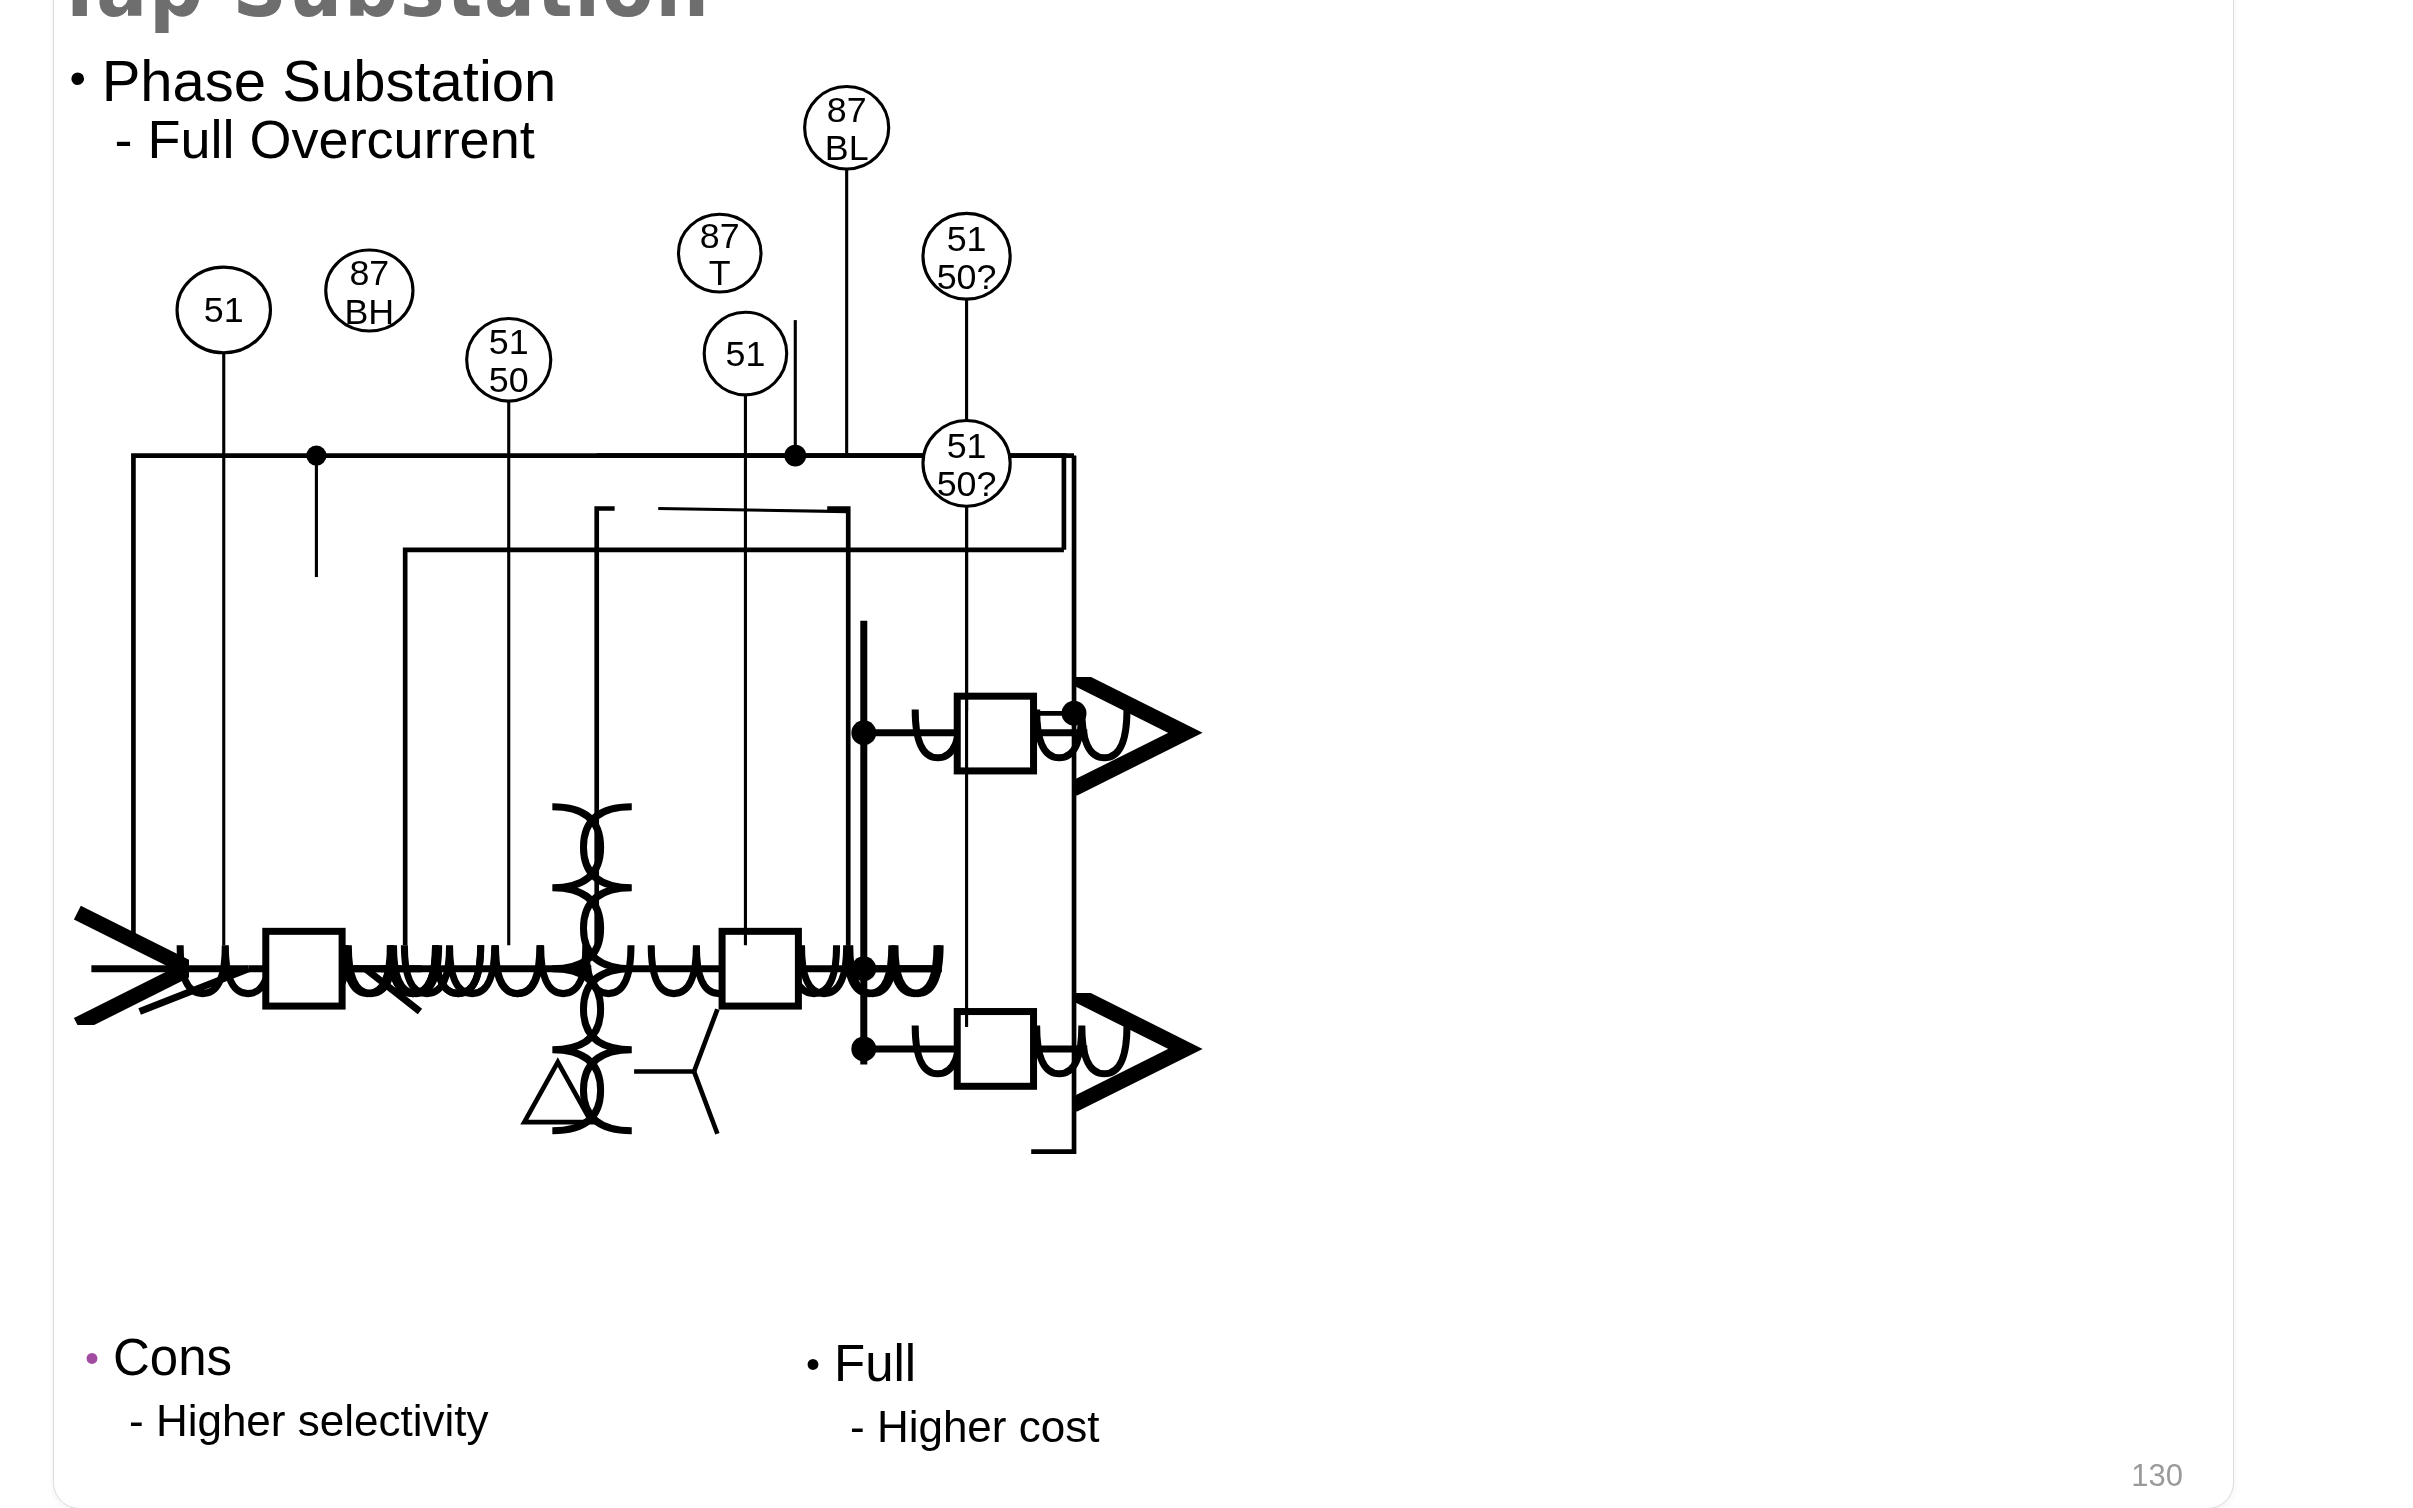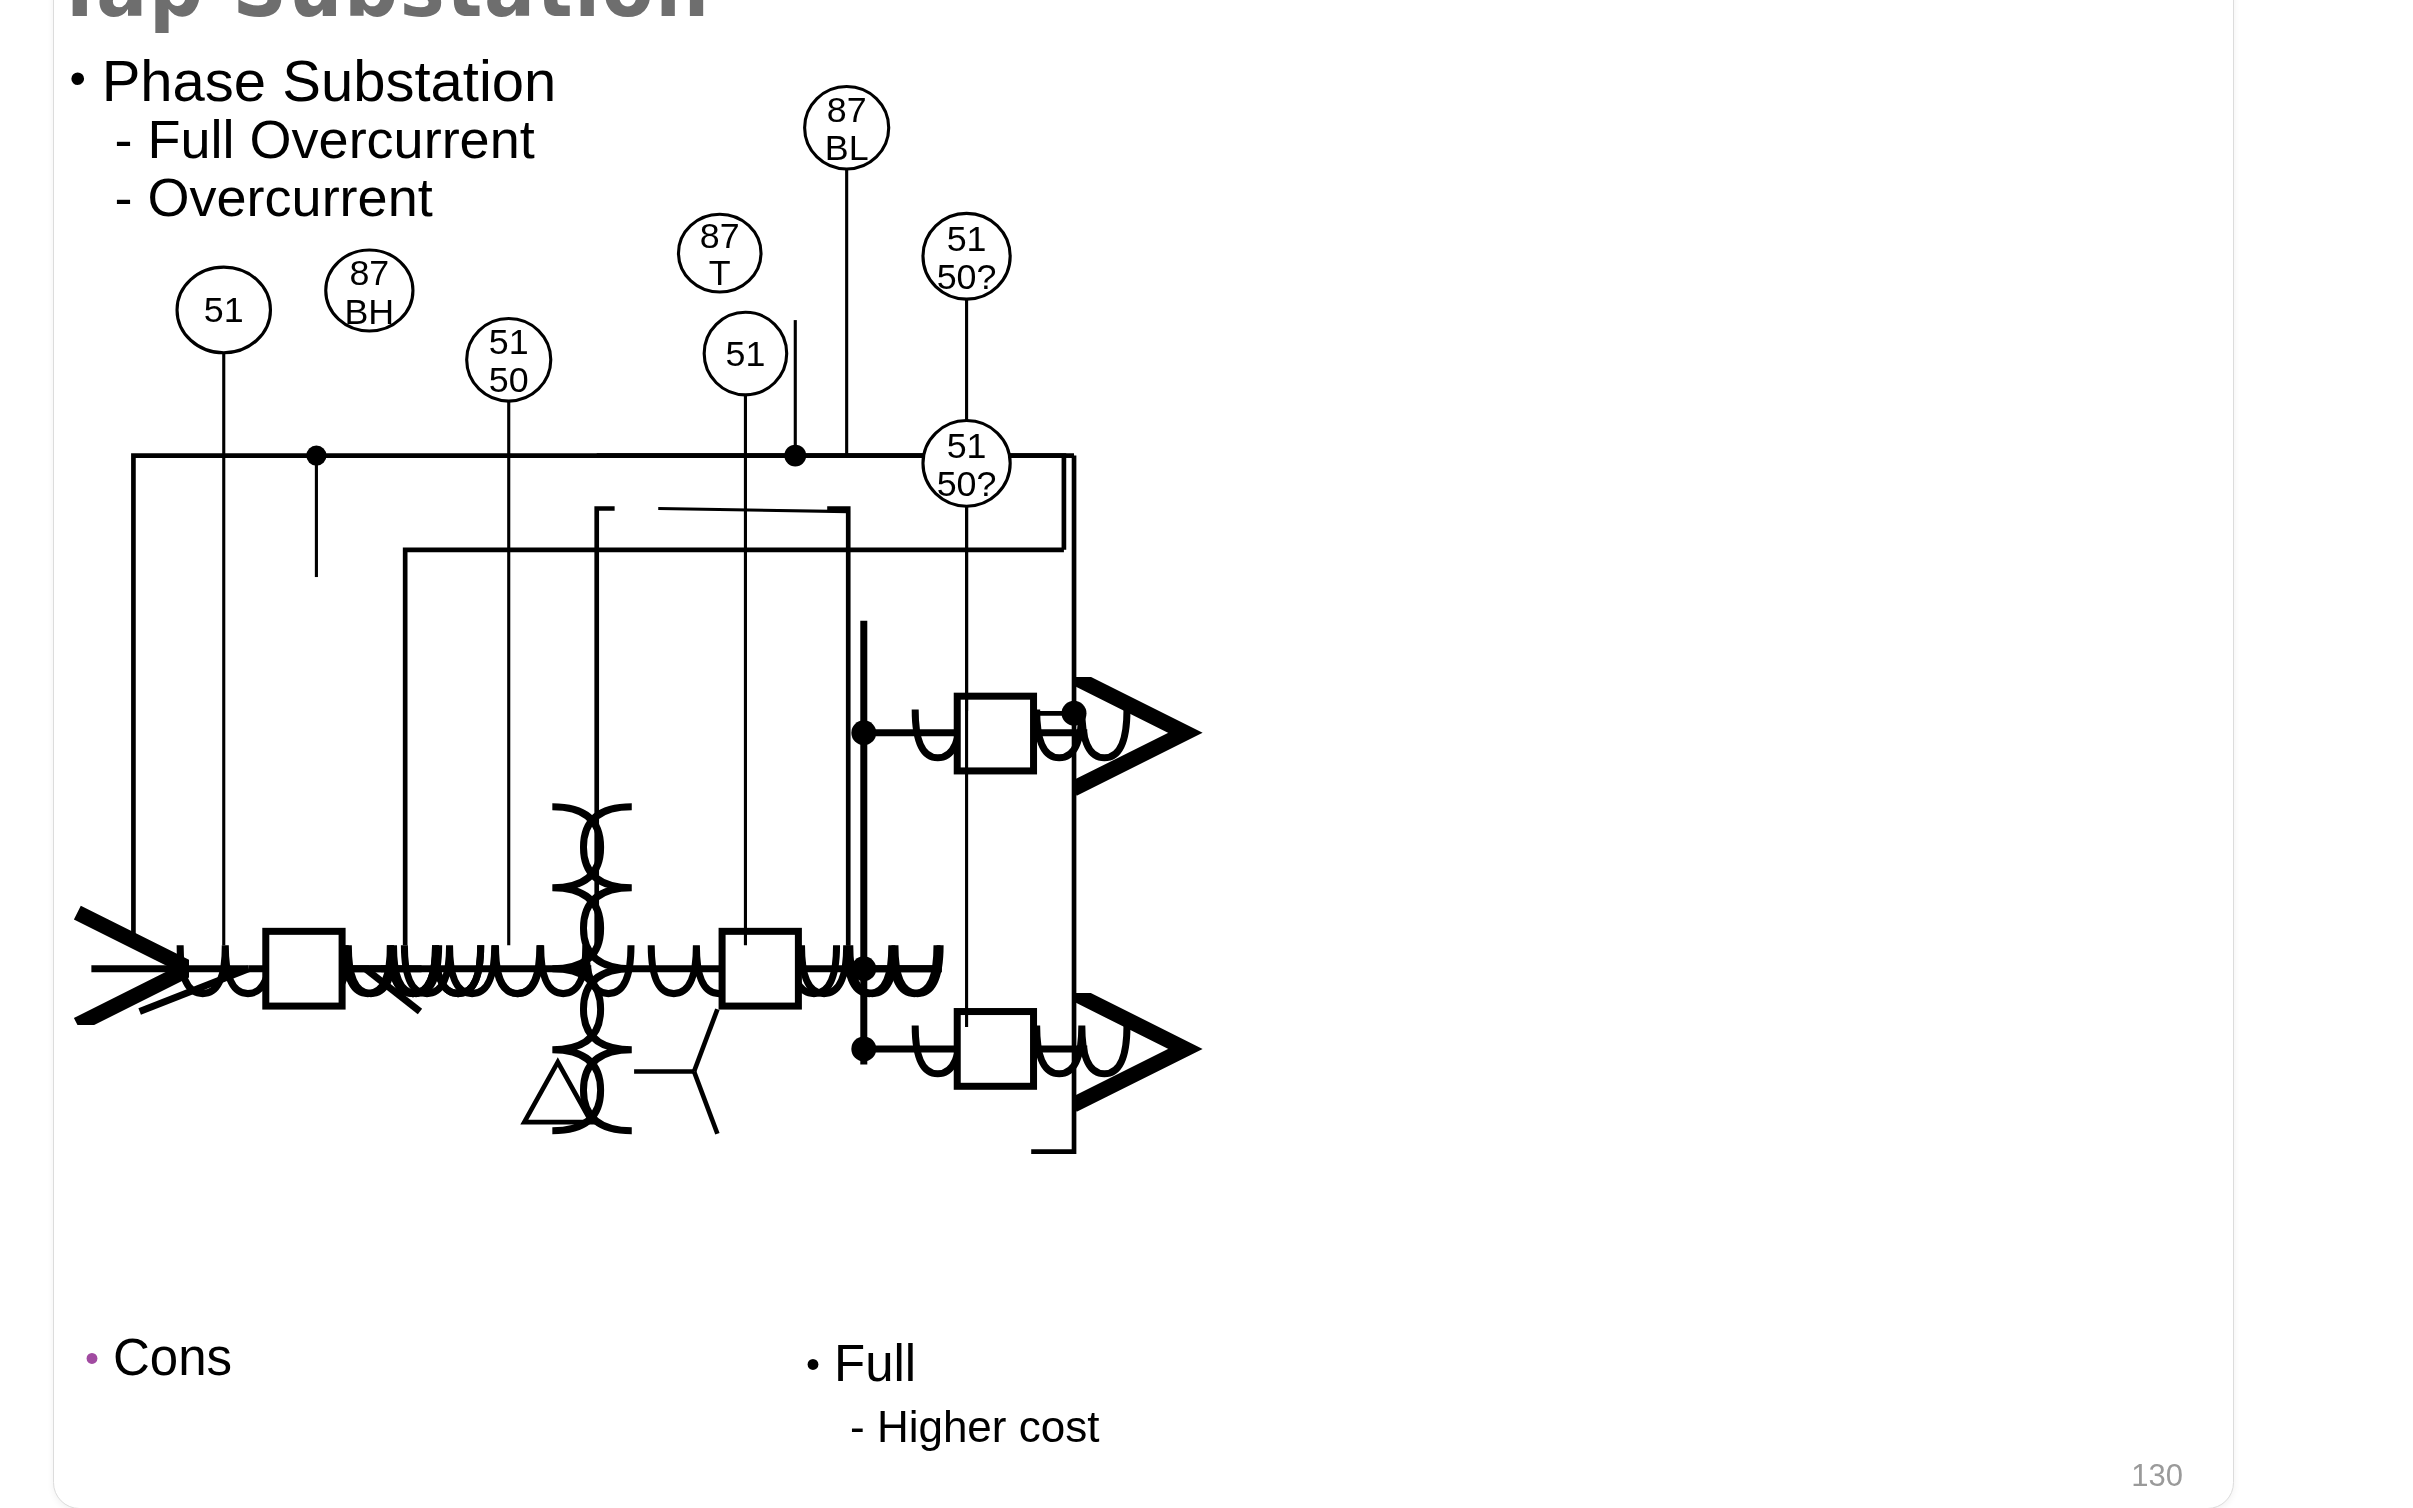--- a/index.html
+++ b/index.html
@@ -39,23 +39,20 @@
   <div id="title" style="color: rgb(110, 110, 110);">Tap Substation</div>
 
   <div id="bullets">
     <div class="b1">
       <span class="dot">•</span>
       <span>Phase Substation</span>
     </div>
     <div class="b2">
       <span>- Full Overcurrent</span>
     </div>
-    <div class="b2">
-      <span>- Overcurrent</span>
-    </div>
   </div>
 
   <svg width="2181" height="1556" viewBox="0 0 2801 1998">
     <defs>
       <marker id="ah" markerWidth="22" markerHeight="22" refX="2" refY="8" orient="auto" markerUnits="strokeWidth">
         <path d="M0,0 L16,8 L0,16" fill="none" stroke="#000" stroke-width="2.2"></path>
       </marker>
       <marker id="ahl" markerWidth="22" markerHeight="22" refX="14" refY="8" orient="auto" markerUnits="strokeWidth">
         <path d="M16,0 L0,8 L16,16" fill="none" stroke="#000" stroke-width="2.2"></path>
       </marker>
@@ -233,20 +230,21 @@
       <text class="rtxt" x="1172" y="696">50?</text>
     </g>
   </svg>
 
   <div id="proscons">
     <div class="pc" style="left:31px;top:0;">
       <div class="hd">
         <span class="bd" id="prosdot" style="color: rgb(161, 75, 161);">•</span>
         <span>Cons</span>
       </div>
+      <div class="sub">- Higher selectivity</div>
     </div>
     <div class="pc" style="left:752px;top:6.2px;">
       <div class="hd">
         <span class="bd" id="consdot" style="color: rgb(0, 0, 0);">•</span>
         <span>Full</span>
       </div>
       <div class="sub">- Higher cost</div>
     </div>
   </div>
 

